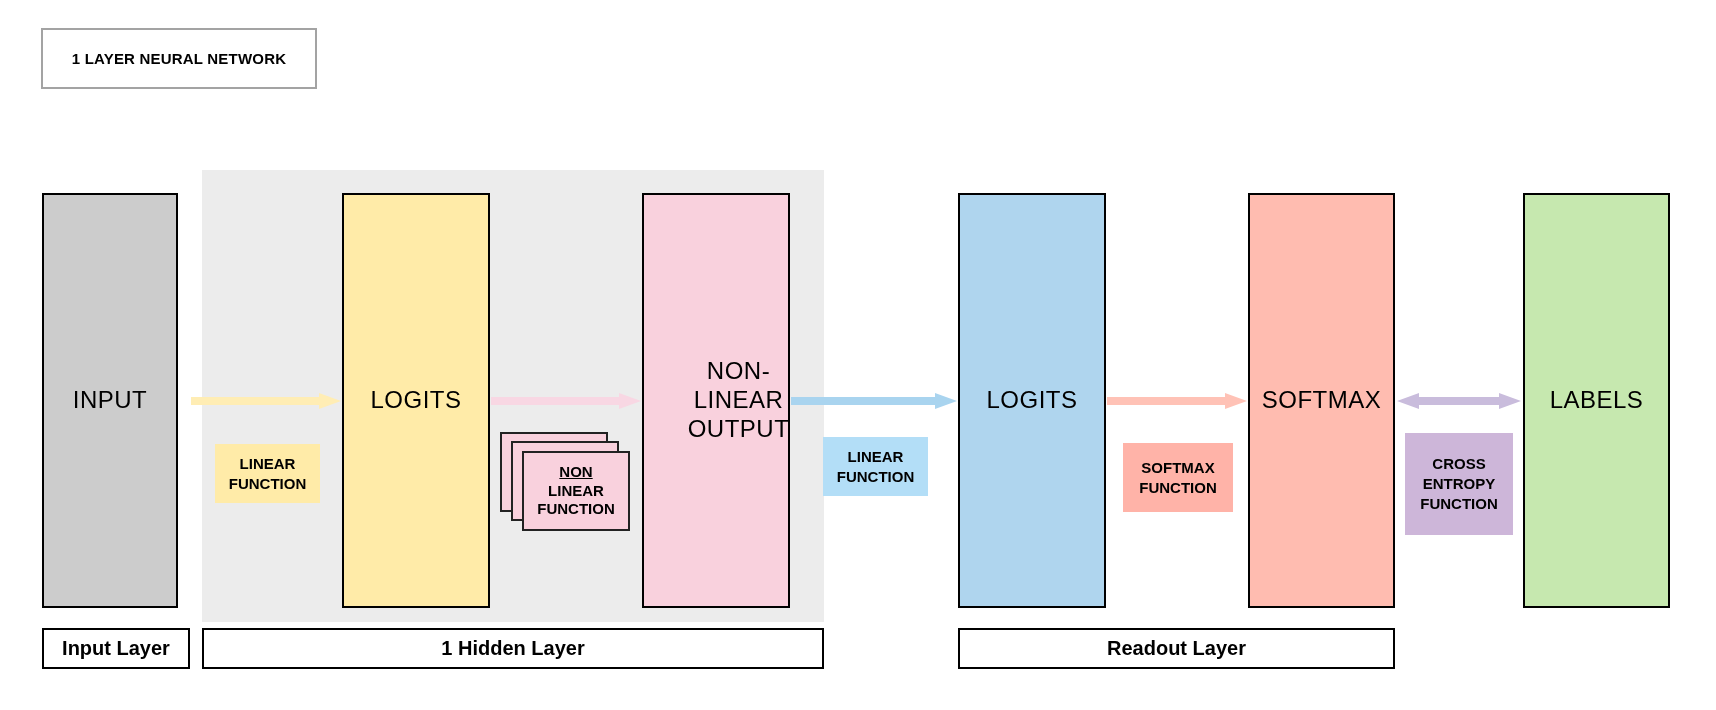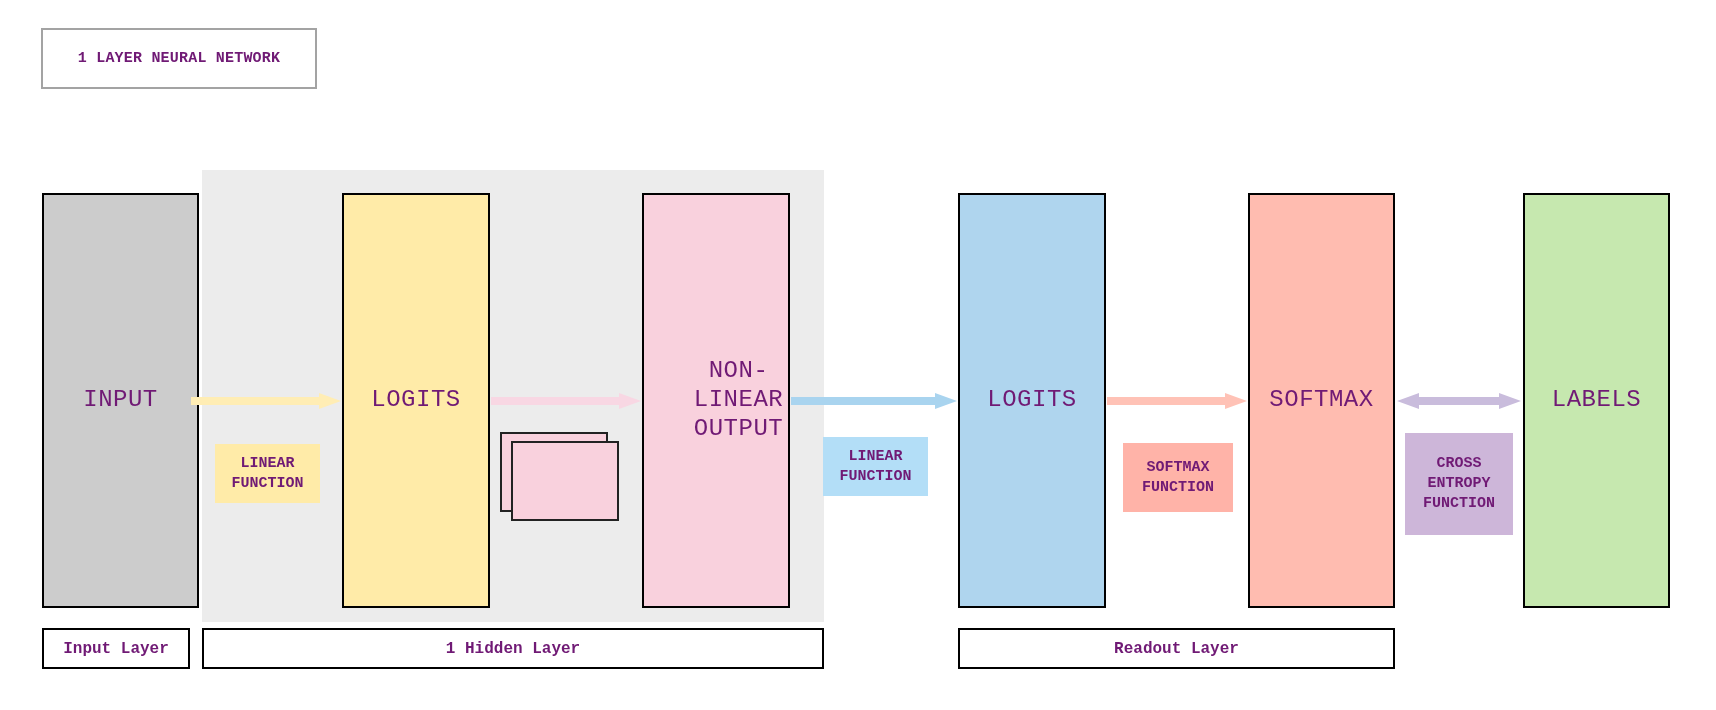--- a/index.html
+++ b/index.html
@@ -1,46 +1,46 @@
 <!DOCTYPE html>
 <html><head>
 <meta charset="utf-8">
 <style>
   html,body{margin:0;padding:0;background:#ffffff;}
   #canvas{
     position:relative;width:1716px;height:710px;background:#ffffff;
-    font-family:Liberation Mono, monospace;color:#701a75;overflow:hidden;
+    font-family:Liberation Sans, sans-serif;color:#000000;overflow:hidden;
   }
   
   .title-box{
     position:absolute;left:41px;top:28px;width:276px;height:61px;
     border:2px solid #a3a3a3;box-sizing:border-box;background:#fff;
     display:flex;align-items:center;justify-content:center;
     font-weight:bold;font-size:15px;letter-spacing:.2px;
   }
   
   .region{position:absolute;left:202px;top:170px;width:622px;height:452px;}
   
   .node{
     position:absolute;top:193px;height:415px;border:2px solid #000;
     box-sizing:border-box;display:flex;align-items:center;justify-content:center;
     font-size:24px;letter-spacing:.5px;text-align:center;line-height:1.2;
   }
-  #node-input{left:42px;width:157px;}
+  #node-input{left:42px;width:136px;}
   #node-hidden-logits{left:342px;width:148px;}
   #node-nlo{left:642px;width:148px;}
   #node-readout-logits{left:958px;width:148px;}
   #node-softmax{left:1248px;width:147px;}
   #node-labels{left:1523px;width:147px;}
   .node-label-narrow{display:inline-block;max-width:112px;}
   
   .layer-box{
     position:absolute;top:628px;height:41px;border:2px solid #000;background:#fff;
     box-sizing:border-box;display:flex;align-items:center;justify-content:center;
-    font-weight:bold;font-size:16px;
+    font-weight:bold;font-size:20px;
   }
   #layer-input{left:42px;width:148px;}
   #layer-hidden{left:202px;width:622px;}
   #layer-readout{left:958px;width:437px;}
   
   .arrow{position:absolute;top:393px;height:16px;}
   .arrow .shaft{position:absolute;top:4px;height:8px;left:0;right:0;}
   .arrow.single .shaft{right:20px;}
   .arrow.double .shaft{left:20px;right:20px;}
   .arrow .head{position:absolute;top:0;width:22px;height:16px;}
@@ -123,20 +123,25 @@
     <div class="head left" style="background-color: rgb(201, 188, 220);"></div>
     <div class="head right" style="background-color: rgb(201, 188, 220);"></div>
   </div>
 
   <div class="fn-label" id="fl-linear1" style="background-color: rgb(255, 235, 168);">
     <span>LINEAR FUNCTION</span>
   </div>
 
   <div class="card" id="card-back" style="background-color: rgb(249, 209, 221);"></div>
   <div class="card" id="card-mid" style="background-color: rgb(249, 209, 221);"></div>
+  <div class="card" id="card-front" style="background-color: rgb(249, 209, 221);">
+    <span class="u">NON</span>
+    <span>LINEAR</span>
+    <span>FUNCTION</span>
+  </div>
 
   <div class="fn-label" id="fl-linear2" style="background-color: rgb(179, 222, 247);">
     <span>LINEAR FUNCTION</span>
   </div>
   <div class="fn-label" id="fl-softmax" style="background-color: rgb(255, 179, 168);">
     <span>SOFTMAX FUNCTION</span>
   </div>
   <div class="fn-label" id="fl-cross" style="background-color: rgb(205, 182, 217);">
     <span>CROSS ENTROPY FUNCTION</span>
   </div>

